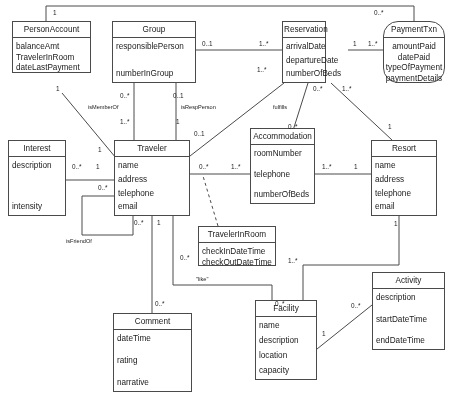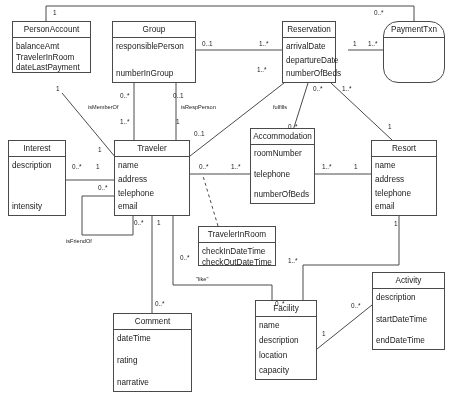--- a/index.html
+++ b/index.html
@@ -139,30 +139,36 @@
           <div class="uml-attr">dateLastPayment</div>
         </div>
       </div>
       <div class="uml-class" style="left: 112px; top: 21px; width: 84px; height: 62px;">
         <div class="uml-class-name">Group</div>
         <div class="uml-attrs">
           <div class="uml-attr">responsiblePerson</div>
           <div class="uml-attr">numberInGroup</div>
         </div>
       </div>
-      <div class="uml-class" style="left: 282px; top: 21px; width: 54px; height: 62px;">
+      <div class="uml-class" style="left: 282px; top: 21px; width: 44px; height: 62px;">
         <div class="uml-class-name">Reservation</div>
         <div class="uml-attrs">
           <div class="uml-attr">arrivalDate</div>
           <div class="uml-attr">departureDate</div>
           <div class="uml-attr">numberOfBeds</div>
         </div>
       </div>
       <div class="uml-class" style="left: 383px; top: 21px; width: 62px; height: 62px; border-radius: 15px;">
         <div class="uml-class-name">PaymentTxn</div>
+        <div class="uml-attrs centered vcenter">
+          <div class="uml-attr">amountPaid</div>
+          <div class="uml-attr">datePaid</div>
+          <div class="uml-attr">typeOfPayment</div>
+          <div class="uml-attr">paymentDetails</div>
+        </div>
       </div>
       <div class="uml-class" style="left: 8px; top: 140px; width: 58px; height: 76px;">
         <div class="uml-class-name">Interest</div>
         <div class="uml-attrs">
           <div class="uml-attr">description</div>
           <div class="uml-attr">intensity</div>
         </div>
       </div>
       <div class="uml-class" style="left: 114px; top: 140px; width: 76px; height: 76px;">
         <div class="uml-class-name">Traveler</div>

